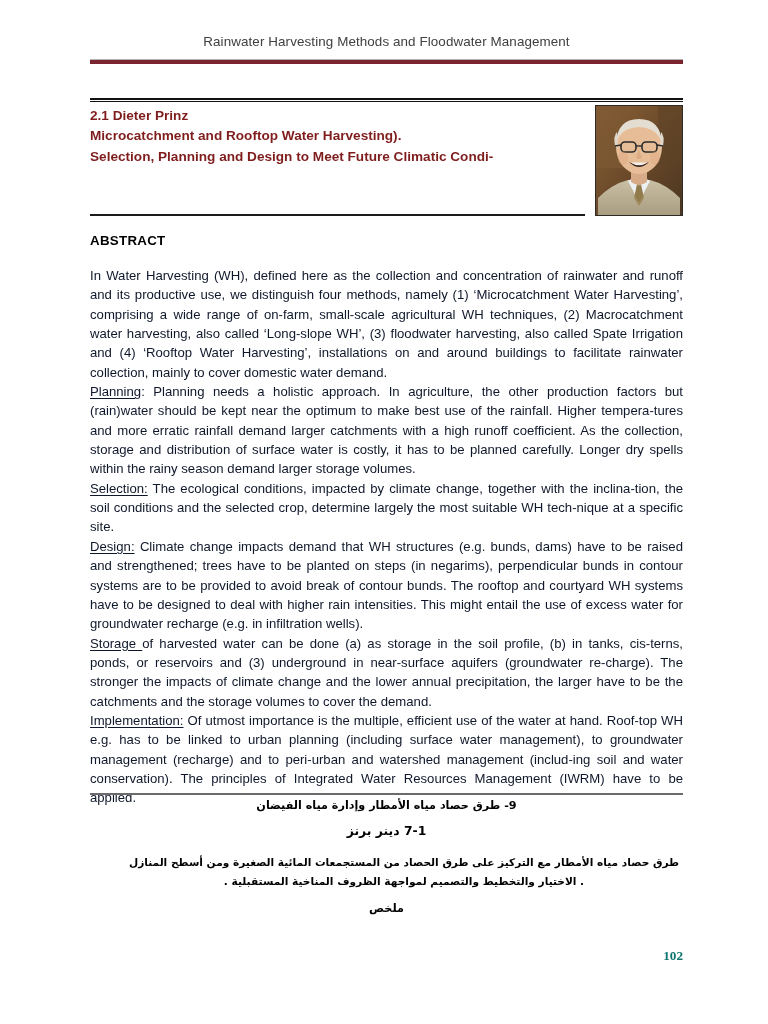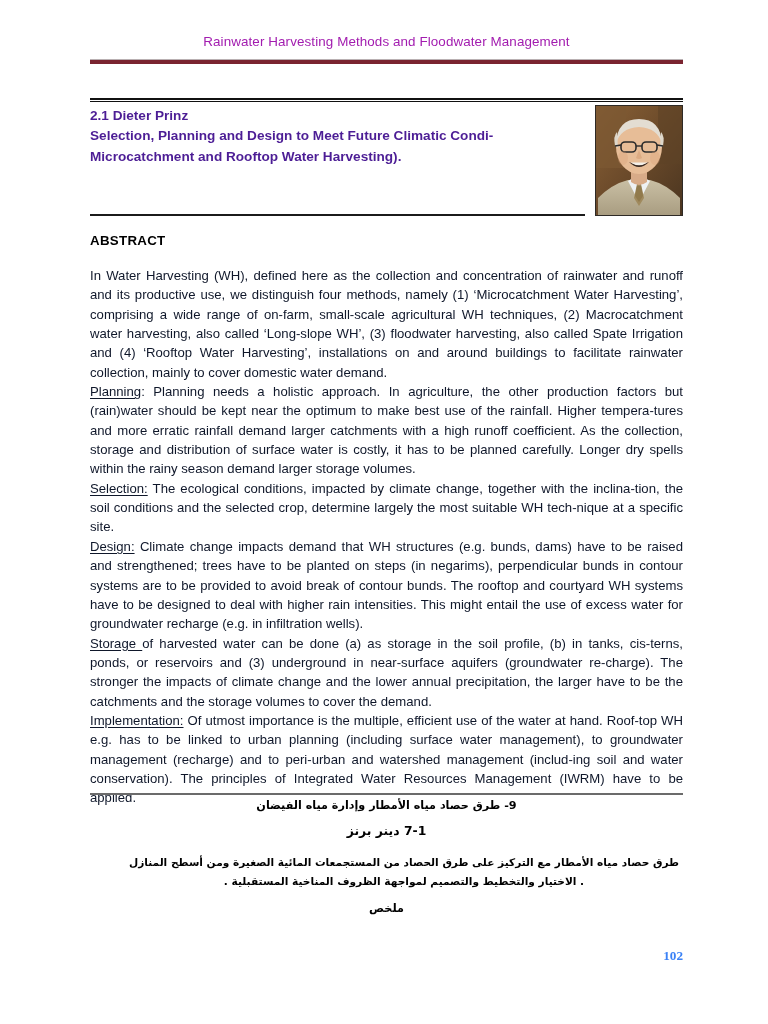--- a/index.html
+++ b/index.html
@@ -27,21 +27,21 @@
   
   .running-header {
     position: absolute;
     left: 90px;
     top: 34px;
     width: 593px;
     text-align: center;
     font-size: 13.4px;
     font-weight: 400;
     letter-spacing: 0.1px;
-    color: #a21caf;
+    color: #404040;
   }
   .header-rule {
     position: absolute;
     left: 90px;
     top: 59px;
     width: 593px;
     height: 5px;
     background: #7a2430;
     border-top: 1px solid #b9b0b2;
     box-sizing: border-box;
@@ -61,21 +61,21 @@
   .title-block {
     position: absolute;
     left: 90px;
     top: 106px;
     width: 492px;
   }
   .title-line {
     font-size: 13.6px;
     font-weight: bold;
     line-height: 20.4px;
-    color: #4c1d95;
+    color: #7f1d1d;
     white-space: pre;
   }
   .title-rule-bottom {
     position: absolute;
     left: 90px;
     top: 214px;
     width: 495px;
     height: 3px;
     border-top: 2px solid #1b1b1b;
     box-sizing: border-box;
@@ -184,36 +184,36 @@
   
   .page-number {
     position: absolute;
     left: 560px;
     top: 948px;
     width: 123px;
     text-align: right;
     font-family: "Liberation Serif", serif;
     font-size: 13.2px;
     font-weight: bold;
-    color: #3b82f6;
+    color: #0f766e;
   }
 </style>
 </head>
 <body>
 
 <div class="page">
 
   <div class="running-header">Rainwater Harvesting Methods and Floodwater Management</div>
   <div class="header-rule"></div>
 
   <div class="title-rule-top"></div>
   <div class="title-block">
     <div class="title-line">2.1 Dieter Prinz</div>
+    <div class="title-line">Microcatchment and Rooftop Water Harvesting).</div>
     <div class="title-line">Selection, Planning and Design to Meet Future Climatic Condi-</div>
-    <div class="title-line">Microcatchment and Rooftop Water Harvesting).</div>
   </div>
   <div class="title-rule-bottom"></div>
 
   <div class="portrait">
     <svg width="86" height="109" viewBox="0 0 86 109" xmlns="http://www.w3.org/2000/svg">
       <defs>
         <linearGradient id="bgGrad" x1="0" y1="0" x2="1" y2="1">
           <stop offset="0%" stop-color="#8a6237"></stop>
           <stop offset="45%" stop-color="#6e4c2b"></stop>
           <stop offset="100%" stop-color="#4a3520"></stop>

